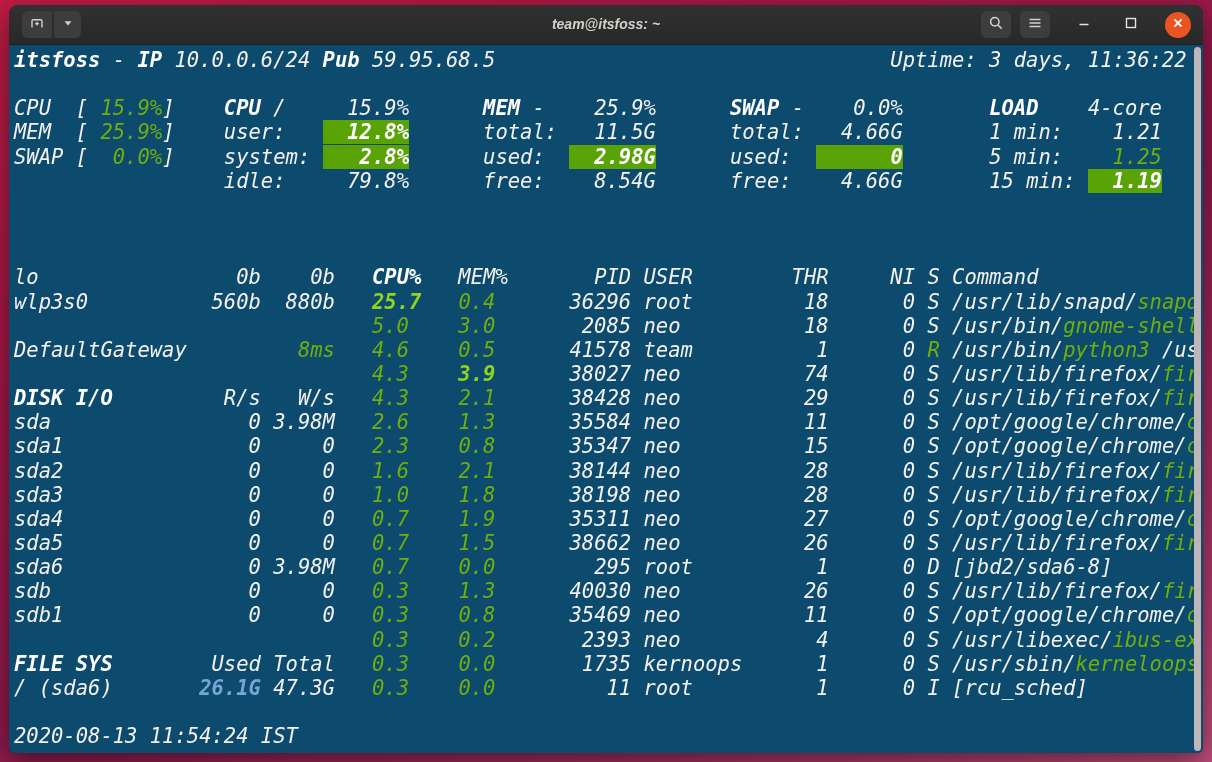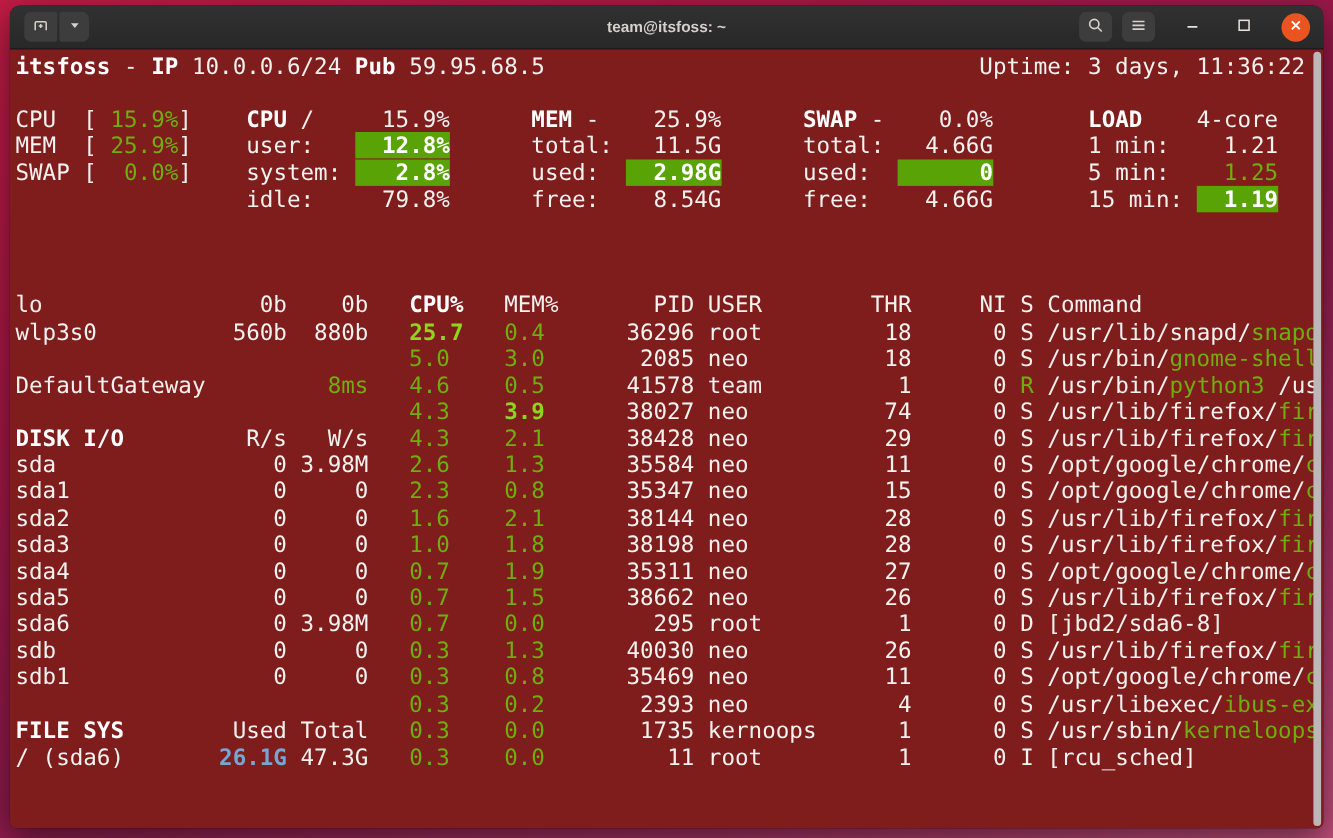--- a/index.html
+++ b/index.html
@@ -6,20 +6,21 @@
   body{
     width:1212px;height:762px;overflow:hidden;position:relative;
     background:linear-gradient(155deg,#c11c44 0%,#a91745 25%,#8e1a4b 55%,#a53263 80%,#c14f7c 100%);
     font-family:"Liberation Sans",sans-serif;
   }
   .window{
     position:absolute;left:9px;top:5px;width:1194px;height:748px;
     border-radius:9px 9px 6px 6px;overflow:hidden;
     box-shadow:0 10px 30px rgba(0,0,0,.5);
     background:#300a24;
+    font-style:italic;
   }
   .titlebar{
     position:relative;height:39px;
     background:linear-gradient(#313131,#282828);
     border-bottom:1px solid #1d1d1d;
   }
   .tb-left{position:absolute;left:13px;top:6px;display:flex;gap:2px;}
   .tb-btn{
     width:30px;height:27px;background:#3d3d3d;border:none;border-radius:6px;
     display:flex;align-items:center;justify-content:center;padding:0;cursor:default;
@@ -28,21 +29,21 @@
   .tb-left .tb-btn:last-child{border-radius:2px 6px 6px 2px;width:27px;}
   .tb-title{
     position:absolute;left:0;right:0;top:0;height:39px;line-height:39px;
     text-align:center;font-weight:700;font-size:14px;color:#d5d0cb;pointer-events:none;
   }
   .tb-right{position:absolute;right:12px;top:0;height:39px;display:flex;align-items:center;gap:9px;}
   .winctl{display:flex;align-items:center;gap:21px;margin-left:12px;}
   .ctl-btn{background:transparent;border:none;padding:0;width:26px;height:26px;
     display:flex;align-items:center;justify-content:center;}
   .close-btn{background:#e95420;border-radius:50%;}
-  .content{position:absolute;top:40px;left:0;right:0;bottom:0;background:#7f1d1d;}
+  .content{position:absolute;top:40px;left:0;right:0;bottom:0;background:#0c4a6e;}
   .grid{
     position:absolute;left:5px;top:3px;right:0;bottom:0;
     font-family:"DejaVu Sans Mono","Liberation Mono",monospace;
     font-size:20.5px;
   }
   .tline{position:absolute;left:0;white-space:pre;line-height:24.15px;height:24.15px;}
   .seg-w{color:#f4f1ef;}
   .seg-b{color:#ffffff;font-weight:bold;}
   .seg-g{color:#6fae0e;}
   .seg-gb{color:#90d41f;font-weight:bold;}
@@ -136,17 +137,18 @@
         <div class="tline" style="top: 410.55px;"><span class="seg-w">sda2</span><span class="seg-w">        </span><span class="seg-w">       0</span><span class="seg-w">     0</span><span class="seg-w">   </span><span class="seg-g">1.6</span><span class="seg-w">    </span><span class="seg-g">2.1</span><span class="seg-w"> </span><span class="seg-w">     38144</span><span class="seg-w"> </span><span class="seg-w">neo</span><span class="seg-w">       </span><span class="seg-w">   28</span><span class="seg-w">      0</span><span class="seg-w"> S </span><span class="seg-w">/usr/lib/firefox/</span><span class="seg-g">fir</span></div>
         <div class="tline" style="top: 434.7px;"><span class="seg-w">sda3</span><span class="seg-w">        </span><span class="seg-w">       0</span><span class="seg-w">     0</span><span class="seg-w">   </span><span class="seg-g">1.0</span><span class="seg-w">    </span><span class="seg-g">1.8</span><span class="seg-w"> </span><span class="seg-w">     38198</span><span class="seg-w"> </span><span class="seg-w">neo</span><span class="seg-w">       </span><span class="seg-w">   28</span><span class="seg-w">      0</span><span class="seg-w"> S </span><span class="seg-w">/usr/lib/firefox/</span><span class="seg-g">fir</span></div>
         <div class="tline" style="top: 458.85px;"><span class="seg-w">sda4</span><span class="seg-w">        </span><span class="seg-w">       0</span><span class="seg-w">     0</span><span class="seg-w">   </span><span class="seg-g">0.7</span><span class="seg-w">    </span><span class="seg-g">1.9</span><span class="seg-w"> </span><span class="seg-w">     35311</span><span class="seg-w"> </span><span class="seg-w">neo</span><span class="seg-w">       </span><span class="seg-w">   27</span><span class="seg-w">      0</span><span class="seg-w"> S </span><span class="seg-w">/opt/google/chrome/</span><span class="seg-g">c</span></div>
         <div class="tline" style="top: 483px;"><span class="seg-w">sda5</span><span class="seg-w">        </span><span class="seg-w">       0</span><span class="seg-w">     0</span><span class="seg-w">   </span><span class="seg-g">0.7</span><span class="seg-w">    </span><span class="seg-g">1.5</span><span class="seg-w"> </span><span class="seg-w">     38662</span><span class="seg-w"> </span><span class="seg-w">neo</span><span class="seg-w">       </span><span class="seg-w">   26</span><span class="seg-w">      0</span><span class="seg-w"> S </span><span class="seg-w">/usr/lib/firefox/</span><span class="seg-g">fir</span></div>
         <div class="tline" style="top: 507.15px;"><span class="seg-w">sda6</span><span class="seg-w">        </span><span class="seg-w">       0</span><span class="seg-w"> 3.98M</span><span class="seg-w">   </span><span class="seg-g">0.7</span><span class="seg-w">    </span><span class="seg-g">0.0</span><span class="seg-w"> </span><span class="seg-w">       295</span><span class="seg-w"> </span><span class="seg-w">root</span><span class="seg-w">      </span><span class="seg-w">    1</span><span class="seg-w">      0</span><span class="seg-w"> D </span><span class="seg-w">[jbd2/sda6-8]</span></div>
         <div class="tline" style="top: 531.3px;"><span class="seg-w">sdb</span><span class="seg-w">         </span><span class="seg-w">       0</span><span class="seg-w">     0</span><span class="seg-w">   </span><span class="seg-g">0.3</span><span class="seg-w">    </span><span class="seg-g">1.3</span><span class="seg-w"> </span><span class="seg-w">     40030</span><span class="seg-w"> </span><span class="seg-w">neo</span><span class="seg-w">       </span><span class="seg-w">   26</span><span class="seg-w">      0</span><span class="seg-w"> S </span><span class="seg-w">/usr/lib/firefox/</span><span class="seg-g">fir</span></div>
         <div class="tline" style="top: 555.45px;"><span class="seg-w">sdb1</span><span class="seg-w">        </span><span class="seg-w">       0</span><span class="seg-w">     0</span><span class="seg-w">   </span><span class="seg-g">0.3</span><span class="seg-w">    </span><span class="seg-g">0.8</span><span class="seg-w"> </span><span class="seg-w">     35469</span><span class="seg-w"> </span><span class="seg-w">neo</span><span class="seg-w">       </span><span class="seg-w">   11</span><span class="seg-w">      0</span><span class="seg-w"> S </span><span class="seg-w">/opt/google/chrome/</span><span class="seg-g">c</span></div>
         <div class="tline" style="top: 579.6px;"><span class="seg-w">                             </span><span class="seg-g">0.3</span><span class="seg-w">    </span><span class="seg-g">0.2</span><span class="seg-w"> </span><span class="seg-w">      2393</span><span class="seg-w"> </span><span class="seg-w">neo</span><span class="seg-w">       </span><span class="seg-w">    4</span><span class="seg-w">      0</span><span class="seg-w"> S </span><span class="seg-w">/usr/libexec/</span><span class="seg-g">ibus-ex</span></div>
         <div class="tline" style="top: 603.75px;"><span class="seg-b">FILE SYS</span><span class="seg-w">    </span><span class="seg-w">    Used</span><span class="seg-w"> Total</span><span class="seg-w">   </span><span class="seg-g">0.3</span><span class="seg-w">    </span><span class="seg-g">0.0</span><span class="seg-w"> </span><span class="seg-w">      1735</span><span class="seg-w"> </span><span class="seg-w">kernoops</span><span class="seg-w">  </span><span class="seg-w">    1</span><span class="seg-w">      0</span><span class="seg-w"> S </span><span class="seg-w">/usr/sbin/</span><span class="seg-g">kerneloops</span></div>
         <div class="tline" style="top: 627.9px;"><span class="seg-w">/ (sda6)</span><span class="seg-w">    </span><span class="seg-bl">   26.1G</span><span class="seg-w"> 47.3G</span><span class="seg-w">   </span><span class="seg-g">0.3</span><span class="seg-w">    </span><span class="seg-g">0.0</span><span class="seg-w"> </span><span class="seg-w">        11</span><span class="seg-w"> </span><span class="seg-w">root</span><span class="seg-w">      </span><span class="seg-w">    1</span><span class="seg-w">      0</span><span class="seg-w"> I </span><span class="seg-w">[rcu_sched]</span></div>
+        <div class="tline" style="top: 676.2px;"><span class="seg-w">2020-08-13 11:54:24 IST</span></div>
       </div>
     <div class="scrollbar"></div>
   </div>
 
 </div>
 
 </body></html>

